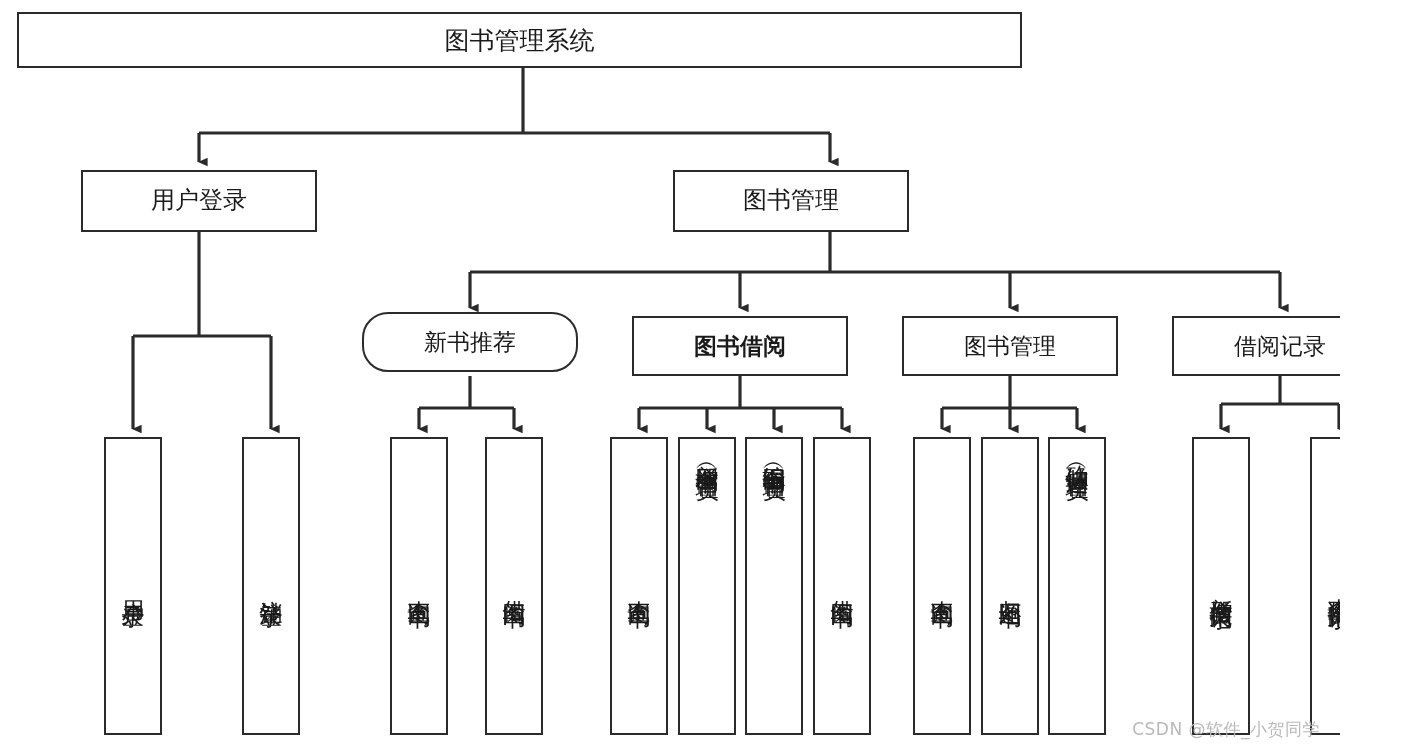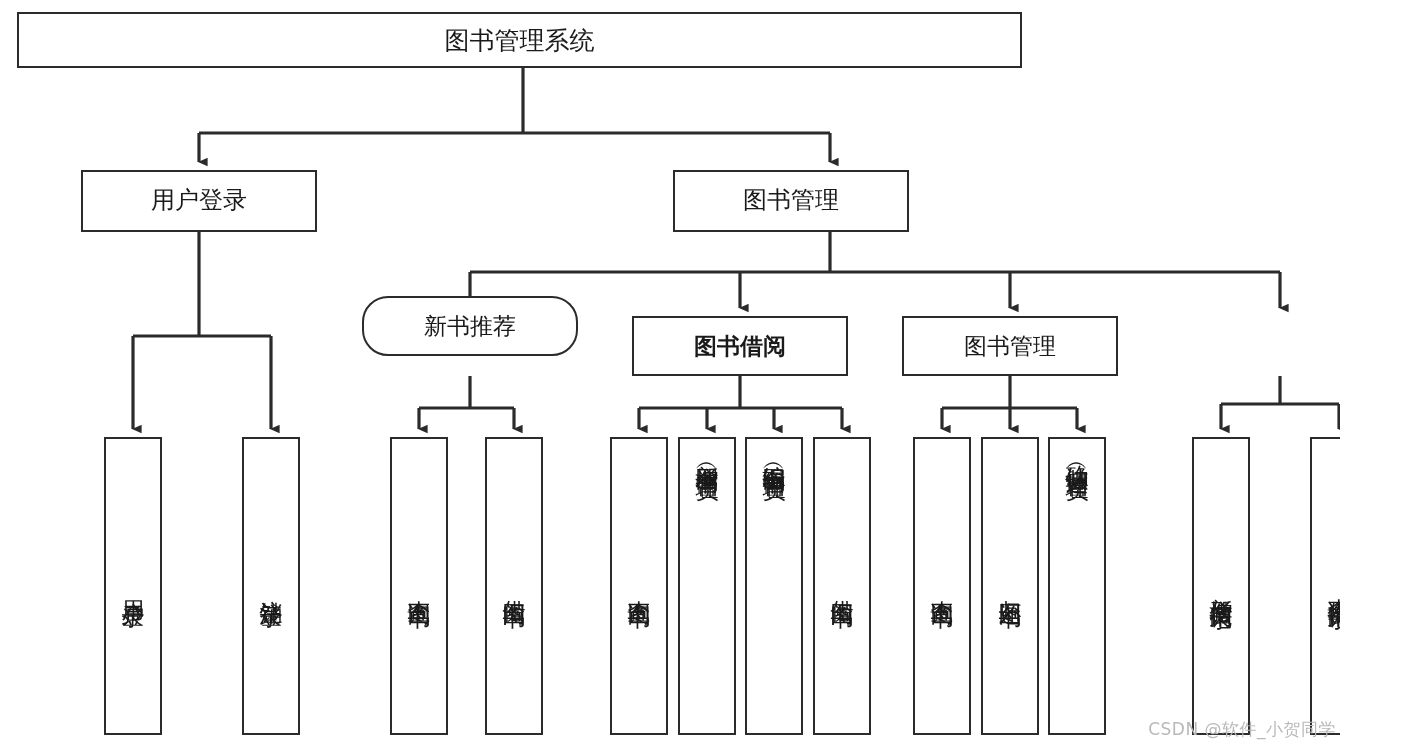--- a/index.html
+++ b/index.html
@@ -61,21 +61,21 @@
     letter-spacing: 2px;
     line-height: 1;
     white-space: nowrap;
   }
   .node-leaf.leaf-centered {
     align-items: center;
     padding-top: 0;
   }
   #watermark {
     position: absolute;
-    right: 4px;
+    right: 20px;
     bottom: 6px;
     font-size: 17px;
     color: #b9b9b9;
     letter-spacing: 0.5px;
     white-space: nowrap;
     pointer-events: none;
   }
 </style>
 </head>
 <body>
@@ -139,29 +139,32 @@
     <span class="node-label">图书管理系统</span>
   </div>
 
   <div class="node node-l2" style="left:81px; top:170px; width:236px; height:62px;">
     <span class="node-label">用户登录</span>
   </div>
   <div class="node node-l2" style="left:673px; top:170px; width:236px; height:62px;">
     <span class="node-label">图书管理</span>
   </div>
 
-  <div class="node node-l3" style="left:362px; top:296px; width:216px; height:60px;border-radius:26px;">
+  <div class="node node-l3" style="left:362px; top:312px; width:216px; height:60px;border-radius:26px;">
     <span class="node-label">新书推荐</span>
   </div>
   <div class="node node-l3" style="left:632px; top:316px; width:216px; height:60px;font-weight:bold;">
     <span class="node-label">图书借阅</span>
   </div>
   <div class="node node-l3" style="left:902px; top:316px; width:216px; height:60px;">
     <span class="node-label">图书管理</span>
   </div>
+  <div class="node node-l3" style="left:1172px; top:316px; width:216px; height:60px;">
+    <span class="node-label">借阅记录</span>
+  </div>
 
   <div class="node node-leaf leaf-centered" style="left:104px; top:437px; width:58px; height:298px;">
     <span class="node-label">用户登录</span>
   </div>
   <div class="node node-leaf leaf-centered" style="left:242px; top:437px; width:58px; height:298px;">
     <span class="node-label">注销登录</span>
   </div>
   <div class="node node-leaf leaf-centered" style="left:390px; top:437px; width:58px; height:298px;">
     <span class="node-label">查询图书</span>
   </div>

